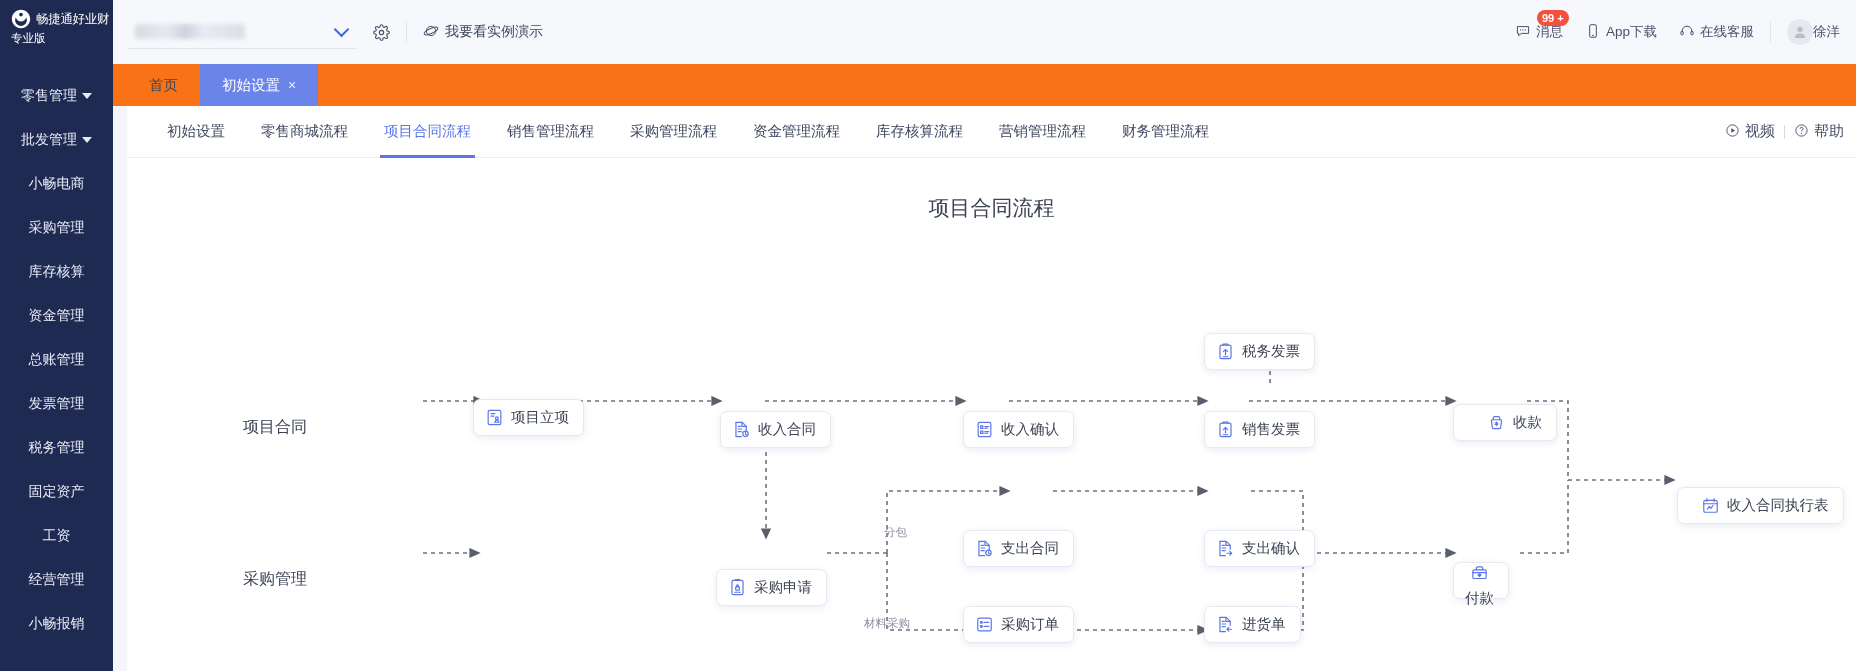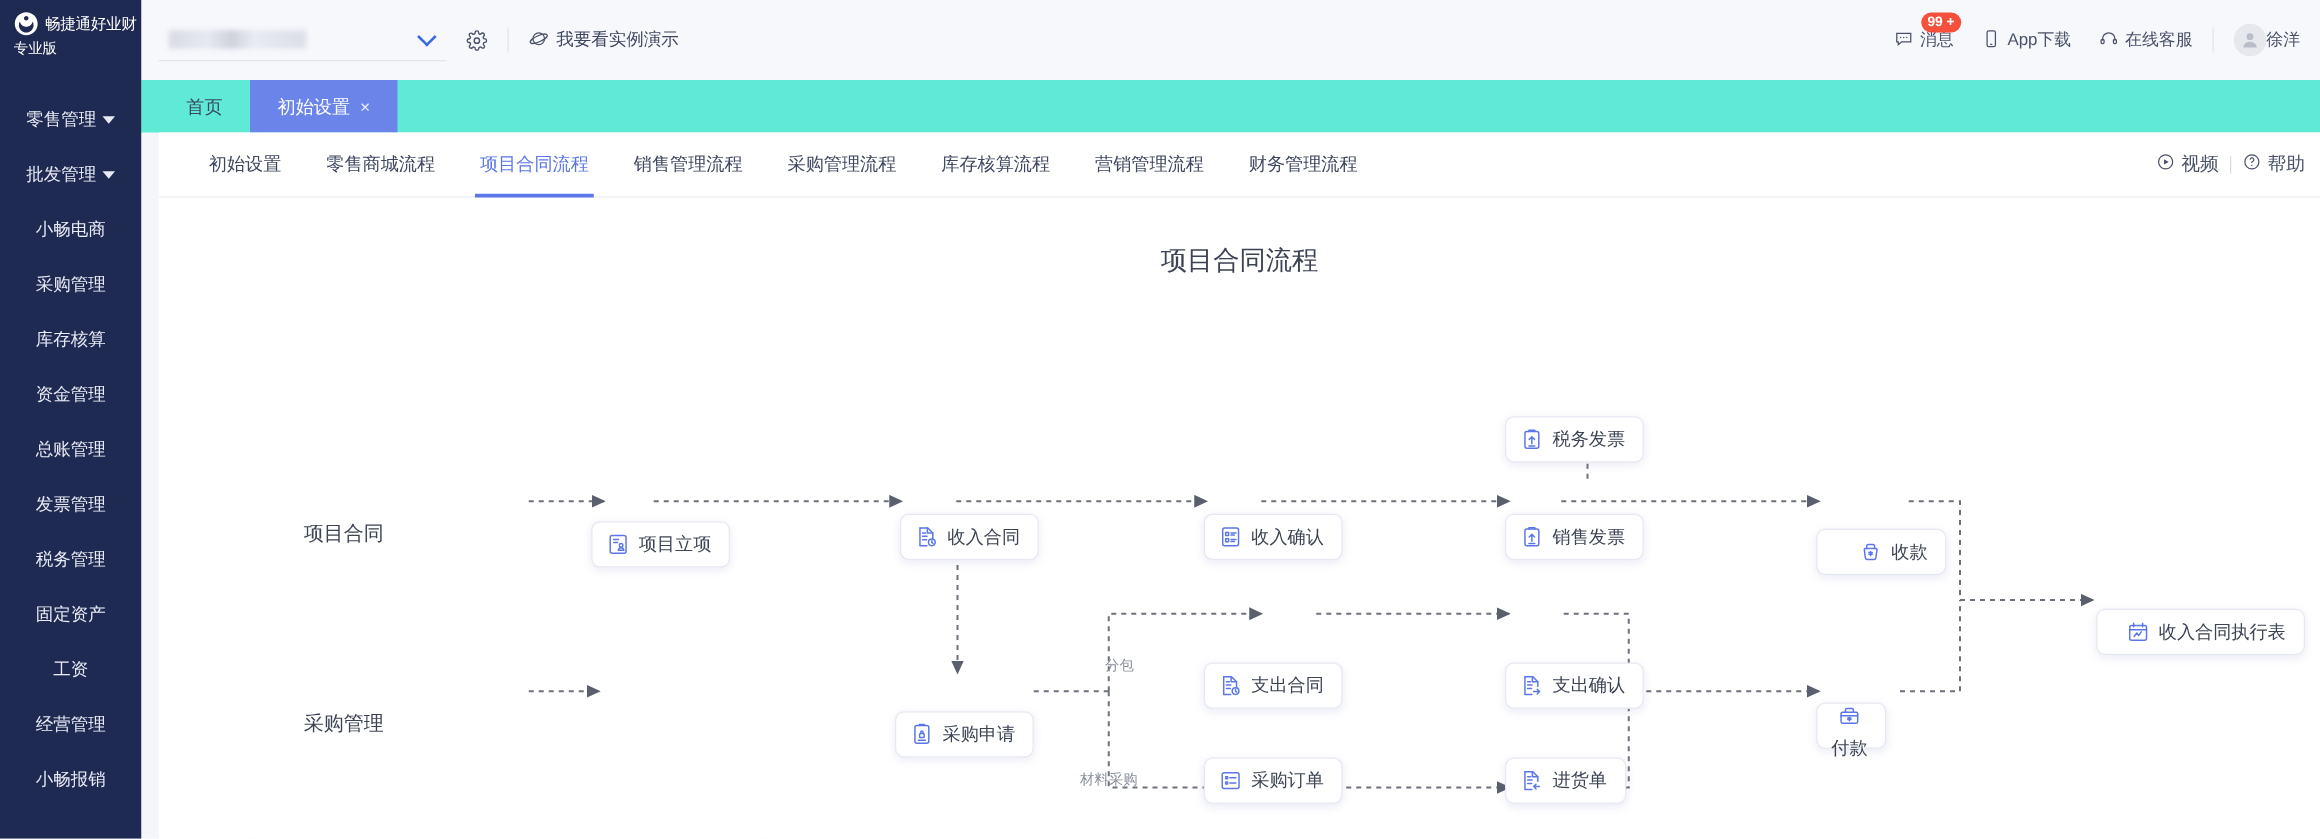--- a/index.html
+++ b/index.html
@@ -101,21 +101,21 @@
   }
   .avatar {
     width: 26px; height: 26px; border-radius: 50%;
     background: #e6e8ee;
     display: flex; align-items: center; justify-content: center;
   }
   .uname { font-size: 13.5px; color: #4a5168; white-space: nowrap; }
 
   
   .tabstrip {
-    height: 42px; background: #5eead4;
+    height: 42px; background: #f97316;
     display: flex; align-items: flex-end;
     padding-left: 14px;
     flex: 0 0 42px;
   }
   .tab {
     height: 42px; padding: 0 22px;
     display: flex; align-items: center; gap: 8px;
     font-size: 14.5px; color: #3f4760; cursor: pointer;
   }
   .tab.active { background: #6b84ea; color: #fff; }
@@ -334,20 +334,23 @@
             <div class="subtab active">
               <span>项目合同流程</span>
             </div>
             <div class="subtab">
               <span>销售管理流程</span>
             </div>
             <div class="subtab">
               <span>采购管理流程</span>
             </div>
             <div class="subtab">
+              <span>资金管理流程</span>
+            </div>
+            <div class="subtab">
               <span>库存核算流程</span>
             </div>
             <div class="subtab">
               <span>营销管理流程</span>
             </div>
             <div class="subtab">
               <span>财务管理流程</span>
             </div>
           </div>
         <div class="subnav-spacer"></div>
@@ -410,21 +413,21 @@
               <path d="M1124,333 L1176,333 L1176,395 L1328,395" marker-end="url(#ah)"></path>
               <path d="M1117,472 L1176,472 L1176,395"></path>
 
               <path d="M1393,395 L1441,395 L1441,322"></path>
             </g>
           </svg>
         <div class="rowlabel" style="left: 116px; top: 259px;">项目合同</div>
             <div class="rowlabel" style="left: 116px; top: 411px;">采购管理</div>
             <div class="edgelabel" style="left: 757px; top: 367px;">分包</div>
             <div class="edgelabel" style="left: 737px; top: 458px;">材料采购</div>
-            <div class="node" style="left: 346px; top: 259px;">
+            <div class="node" style="left: 346px; top: 241px;">
               <span style="width: 19px; height: 19px; flex: 0 0 19px; display: flex;">
                 <svg class="nico" viewBox="0 0 24 24" fill="none" stroke="#5b76e8" stroke-width="1.5" stroke-linecap="round" stroke-linejoin="round">
                   <rect x="4" y="3" width="16" height="18" rx="2"></rect>
                   <path d="M7.5 7h5M7.5 10.2h4"></path>
                   <circle cx="15" cy="13" r="1.8"></circle>
                   <path d="M12.2 18c.3-1.6 1.4-2.6 2.8-2.6s2.5 1 2.8 2.6z"></path>
                 </svg>
               </span>
               <span>项目立项</span>
             </div>
@@ -466,21 +469,21 @@
               <span style="width: 19px; height: 19px; flex: 0 0 19px; display: flex;">
                 <svg class="nico" viewBox="0 0 24 24" fill="none" stroke="#5b76e8" stroke-width="1.5" stroke-linecap="round" stroke-linejoin="round">
                   <rect x="5" y="4" width="14" height="17" rx="2"></rect>
                   <path d="M9 4V2.8h6V4"></path>
                   <path d="M12 16.4V9.4M9.3 12.1L12 9.4l2.7 2.7"></path>
                   <path d="M9 18.6h6"></path>
                 </svg>
               </span>
               <span>税务发票</span>
             </div>
-            <div class="node" style="left: 1326px; top: 265px; padding-left: 33px;">
+            <div class="node" style="left: 1326px; top: 246px; padding-left: 33px;">
               <span style="width: 19px; height: 19px; flex: 0 0 19px; display: flex;">
                 <svg class="nico" viewBox="0 0 24 24" fill="none" stroke="#5b76e8" stroke-width="1.5" stroke-linecap="round" stroke-linejoin="round">
                   <path d="M6.6 8.5h10.8a1 1 0 0 1 1 1.2l-1.1 8.4a2 2 0 0 1-2 1.7H8.7a2 2 0 0 1-2-1.7L5.6 9.7a1 1 0 0 1 1-1.2z"></path>
                   <path d="M8 8.5V6.4c0-1 .8-1.8 1.8-1.8h4.4c1 0 1.8.8 1.8 1.8v2.1"></path>
                   <path d="M12 11.6v4.3M10.3 12.6h3.4M10.3 14.3h3.4"></path>
                 </svg>
               </span>
               <span>收款</span>
             </div>
             <div class="node" style="left: 1550px; top: 329px; padding-left: 23px;">

